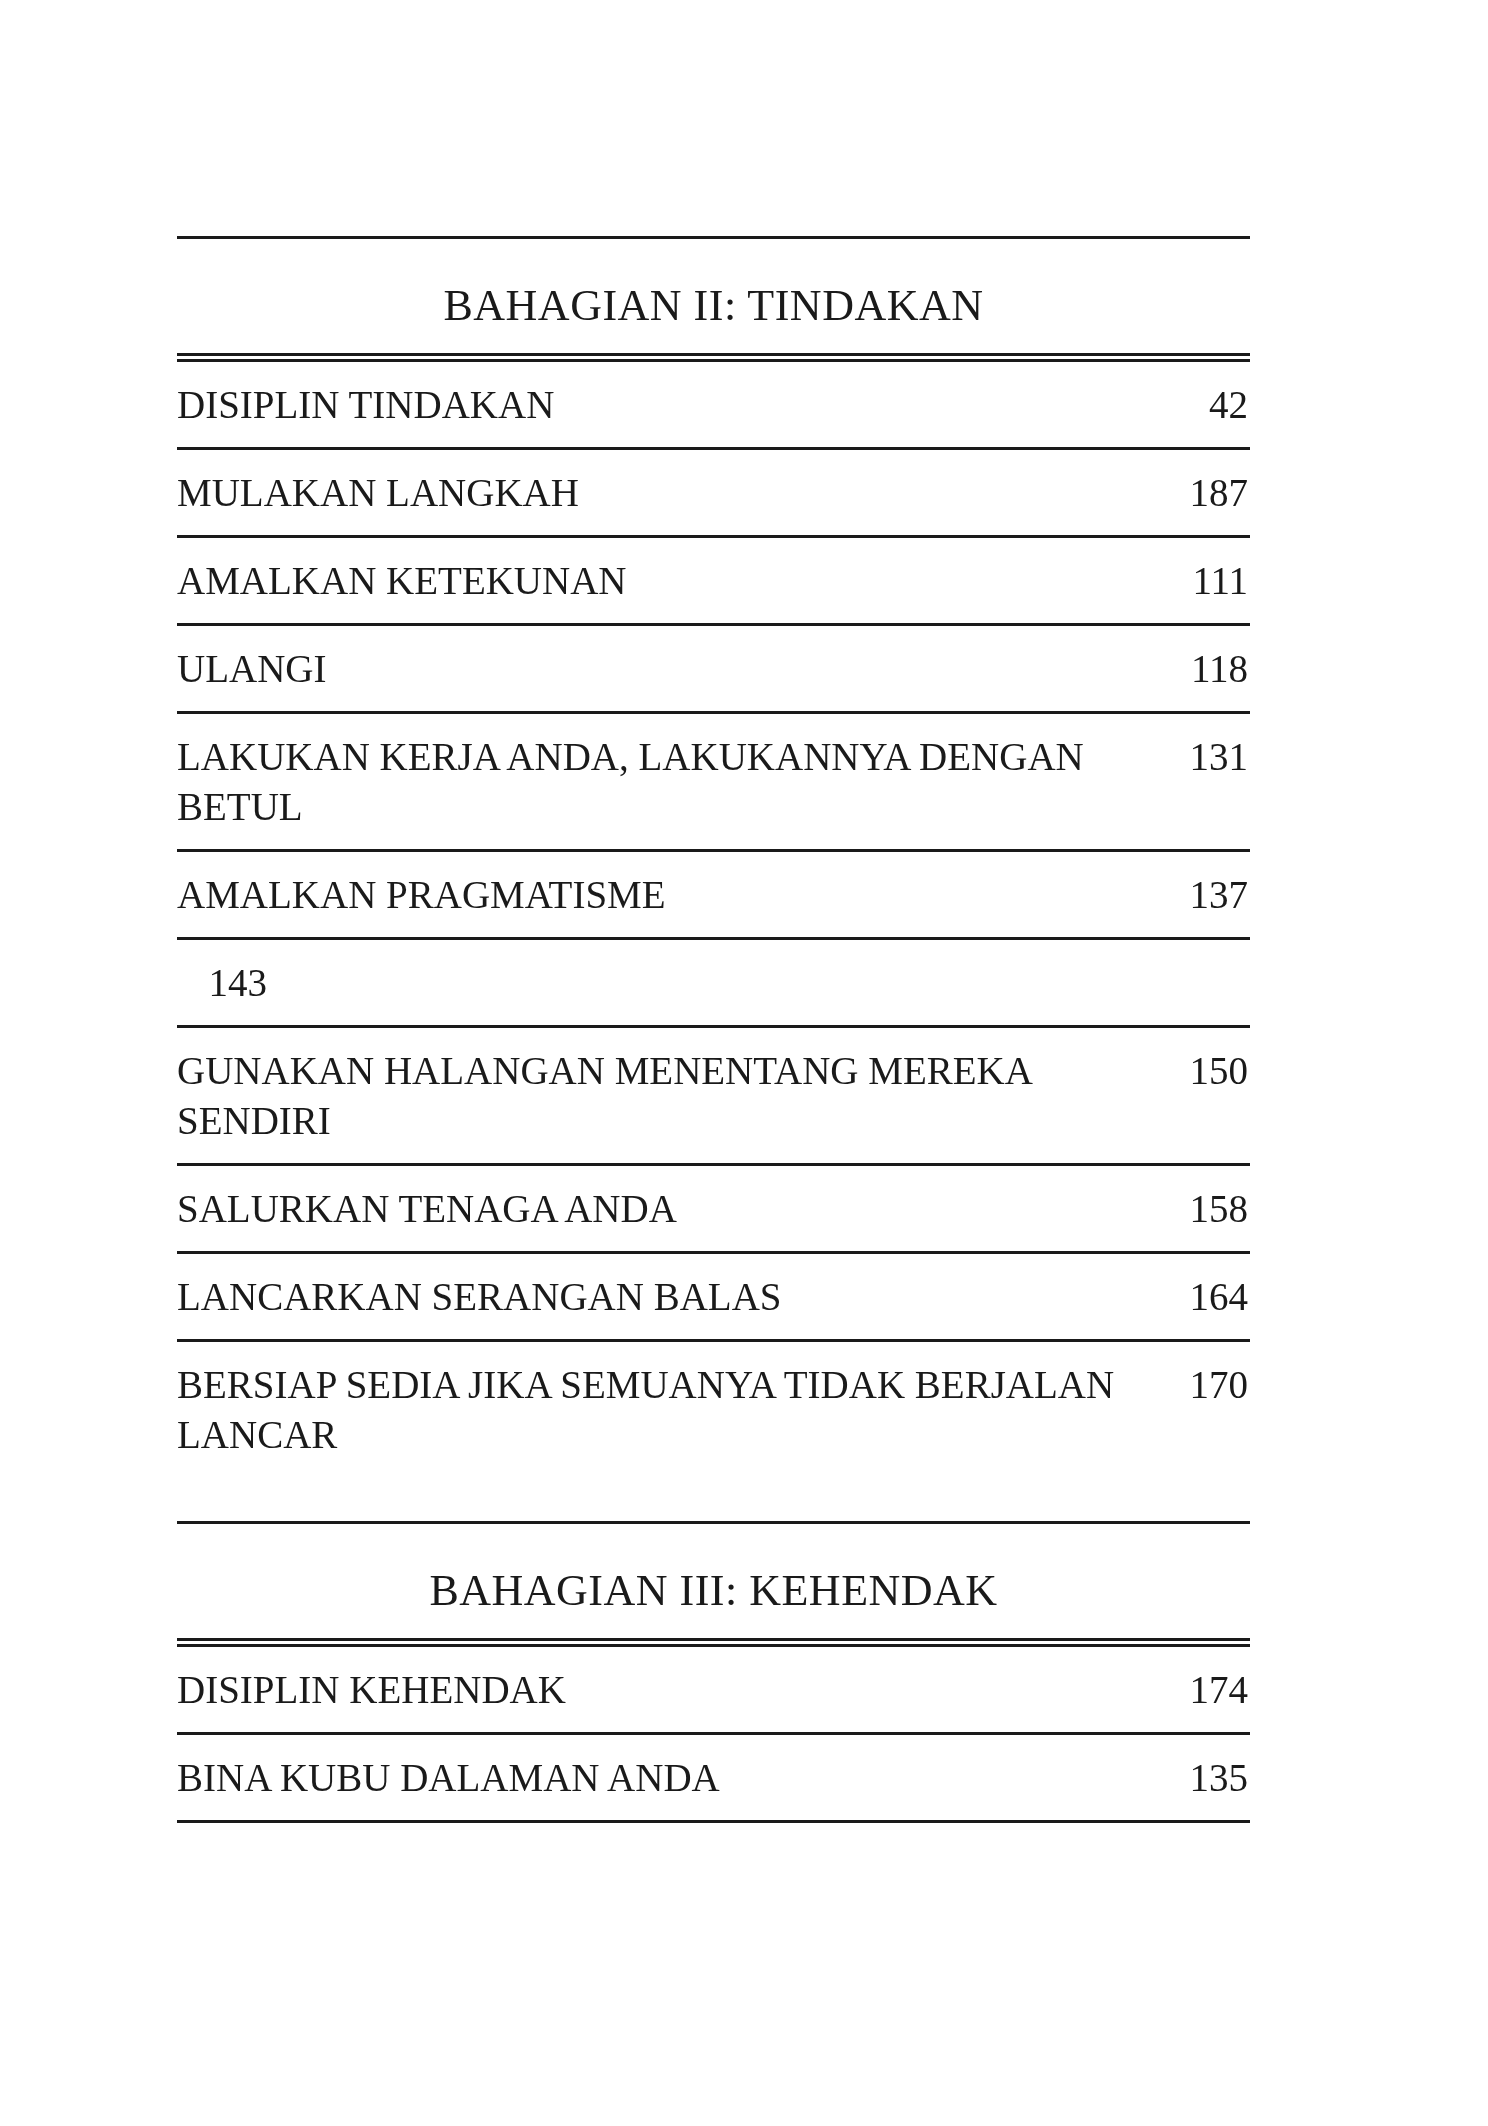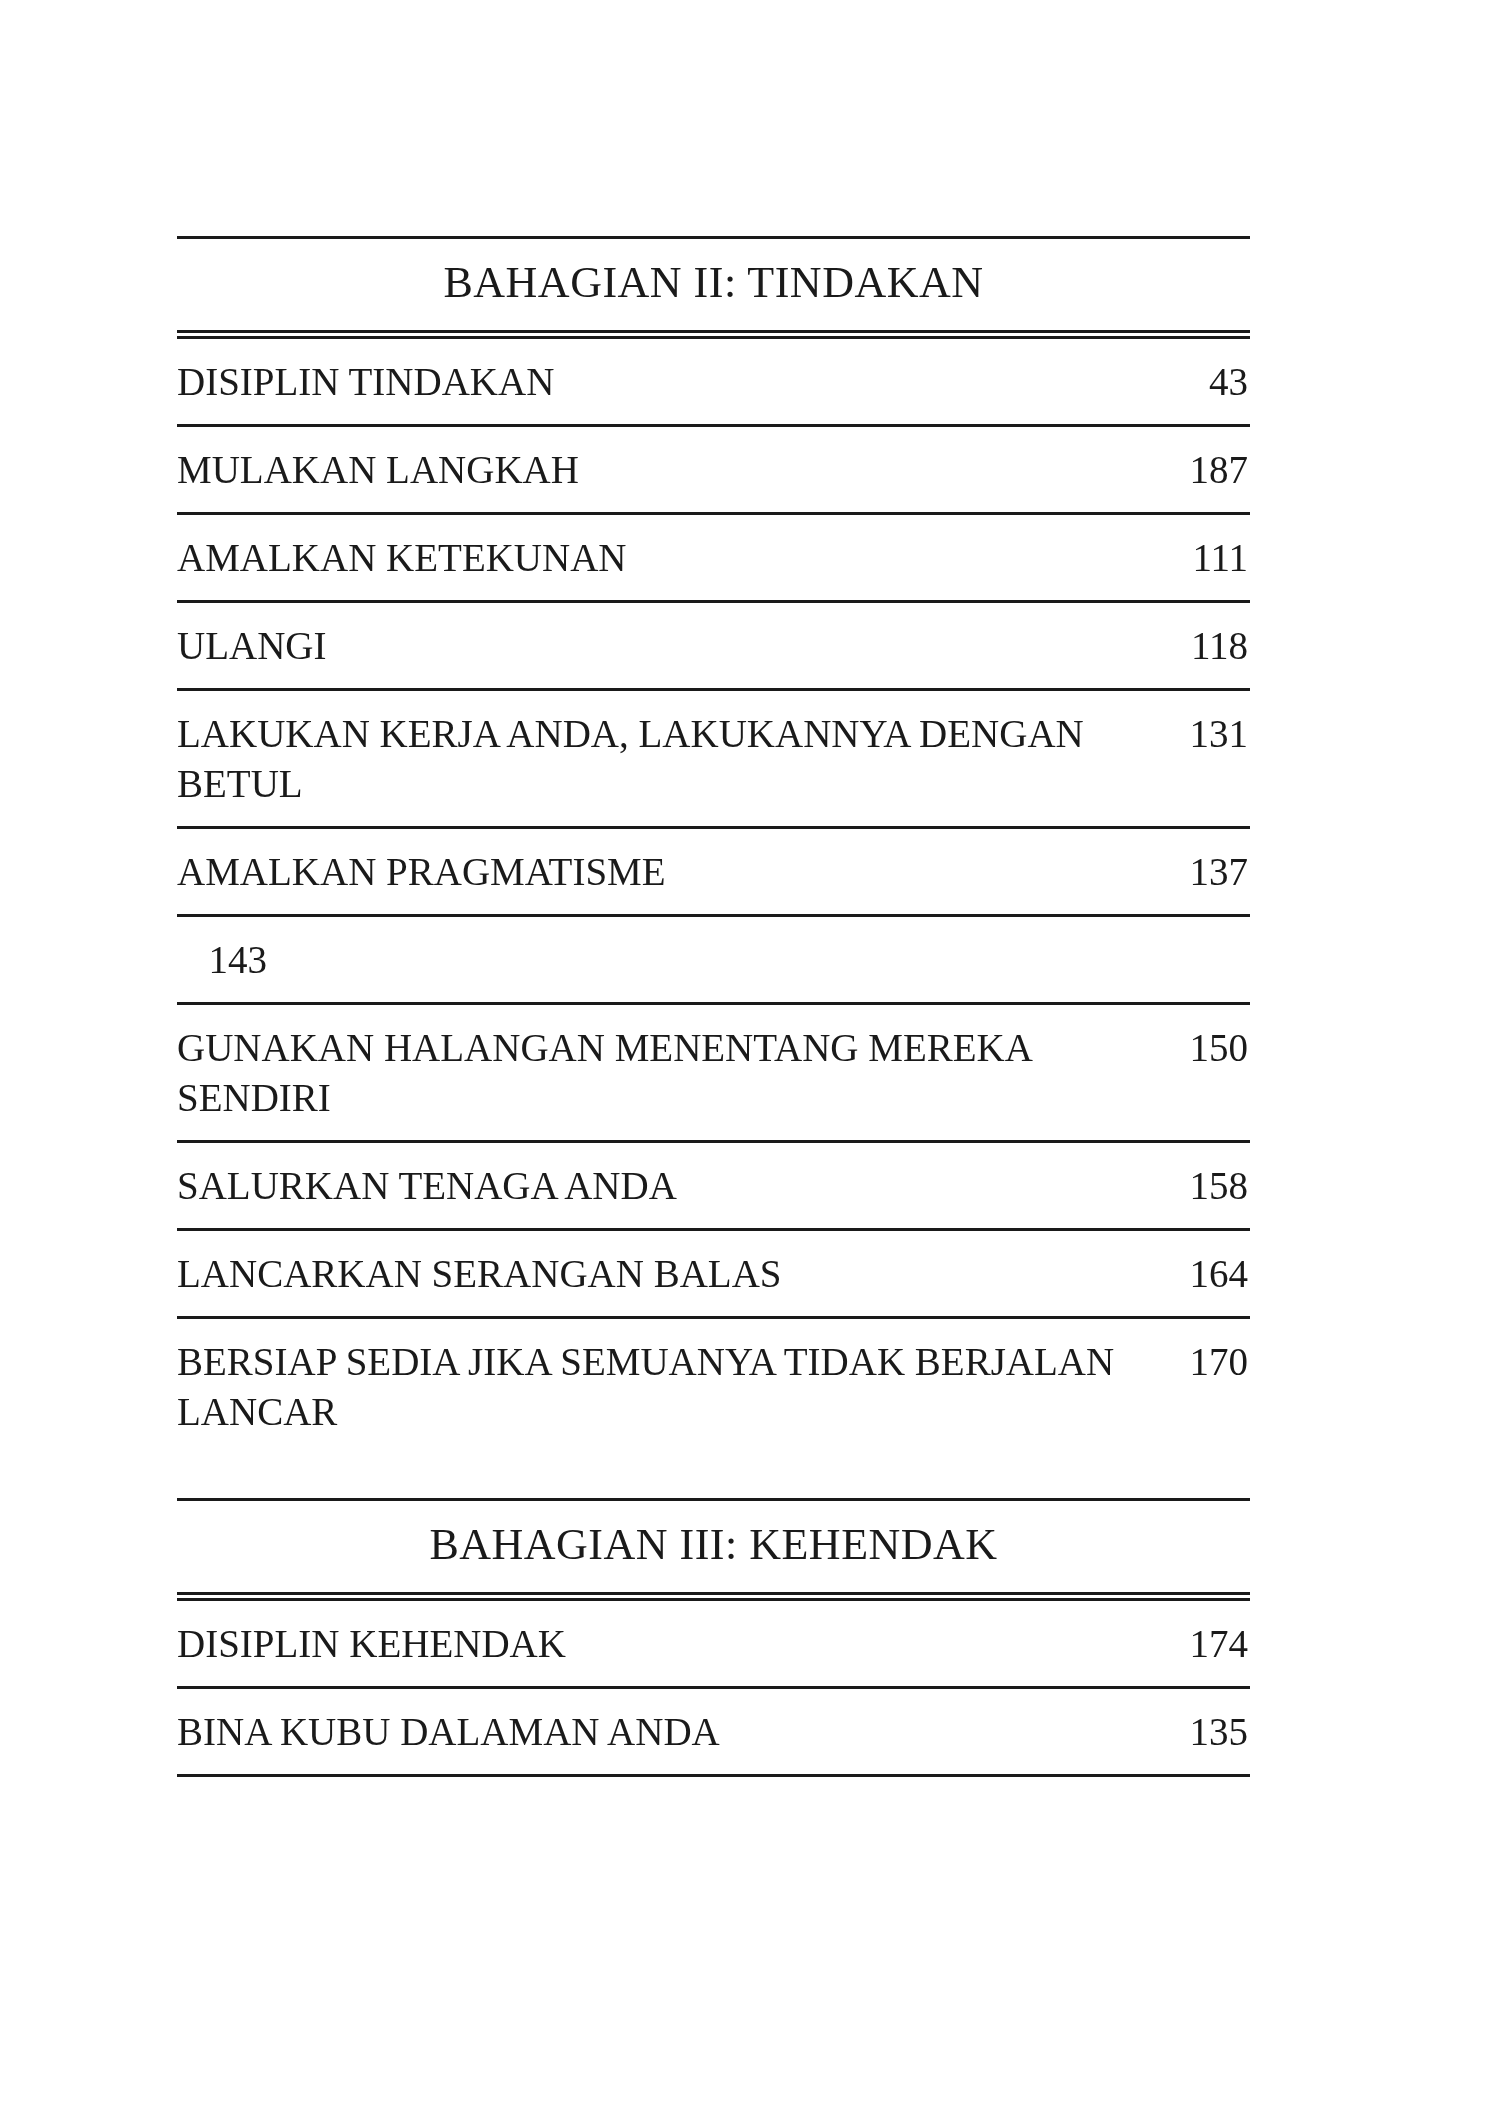--- a/index.html
+++ b/index.html
@@ -24,21 +24,21 @@
     .section { position: relative; }
     .section + .section { margin-top: 44px; }
     .rule-top {
       height: 3px;
       background: #1a1a1a;
     }
     .section-heading {
       font-size: 44px;
       line-height: 60px;
       height: 60px;
-      padding-top: 14px;
+      padding-top: 37px;
       padding-bottom: 17px;
       text-align: center;
       letter-spacing: 0.5px;
       white-space: nowrap;
     }
     .rule-double {
       height: 3px;
       border-top: 3px solid #1a1a1a;
       border-bottom: 3px solid #1a1a1a;
     }
@@ -72,21 +72,21 @@
 
   <div class="section">
     <div class="rule-top"></div>
     <div class="section-heading">BAHAGIAN II: TINDAKAN</div>
     <div class="rule-double"></div>
 
     <div class="toc-row sep">
       <div class="toc-title">
         <span class="line">DISIPLIN TINDAKAN</span>
       </div>
-      <div class="toc-page">43</div>
+      <div class="toc-page">42</div>
     </div>
 
     <div class="toc-row sep">
       <div class="toc-title">
         <span class="line">MULAKAN LANGKAH</span>
       </div>
       <div class="toc-page">187</div>
     </div>
 
     <div class="toc-row sep">

